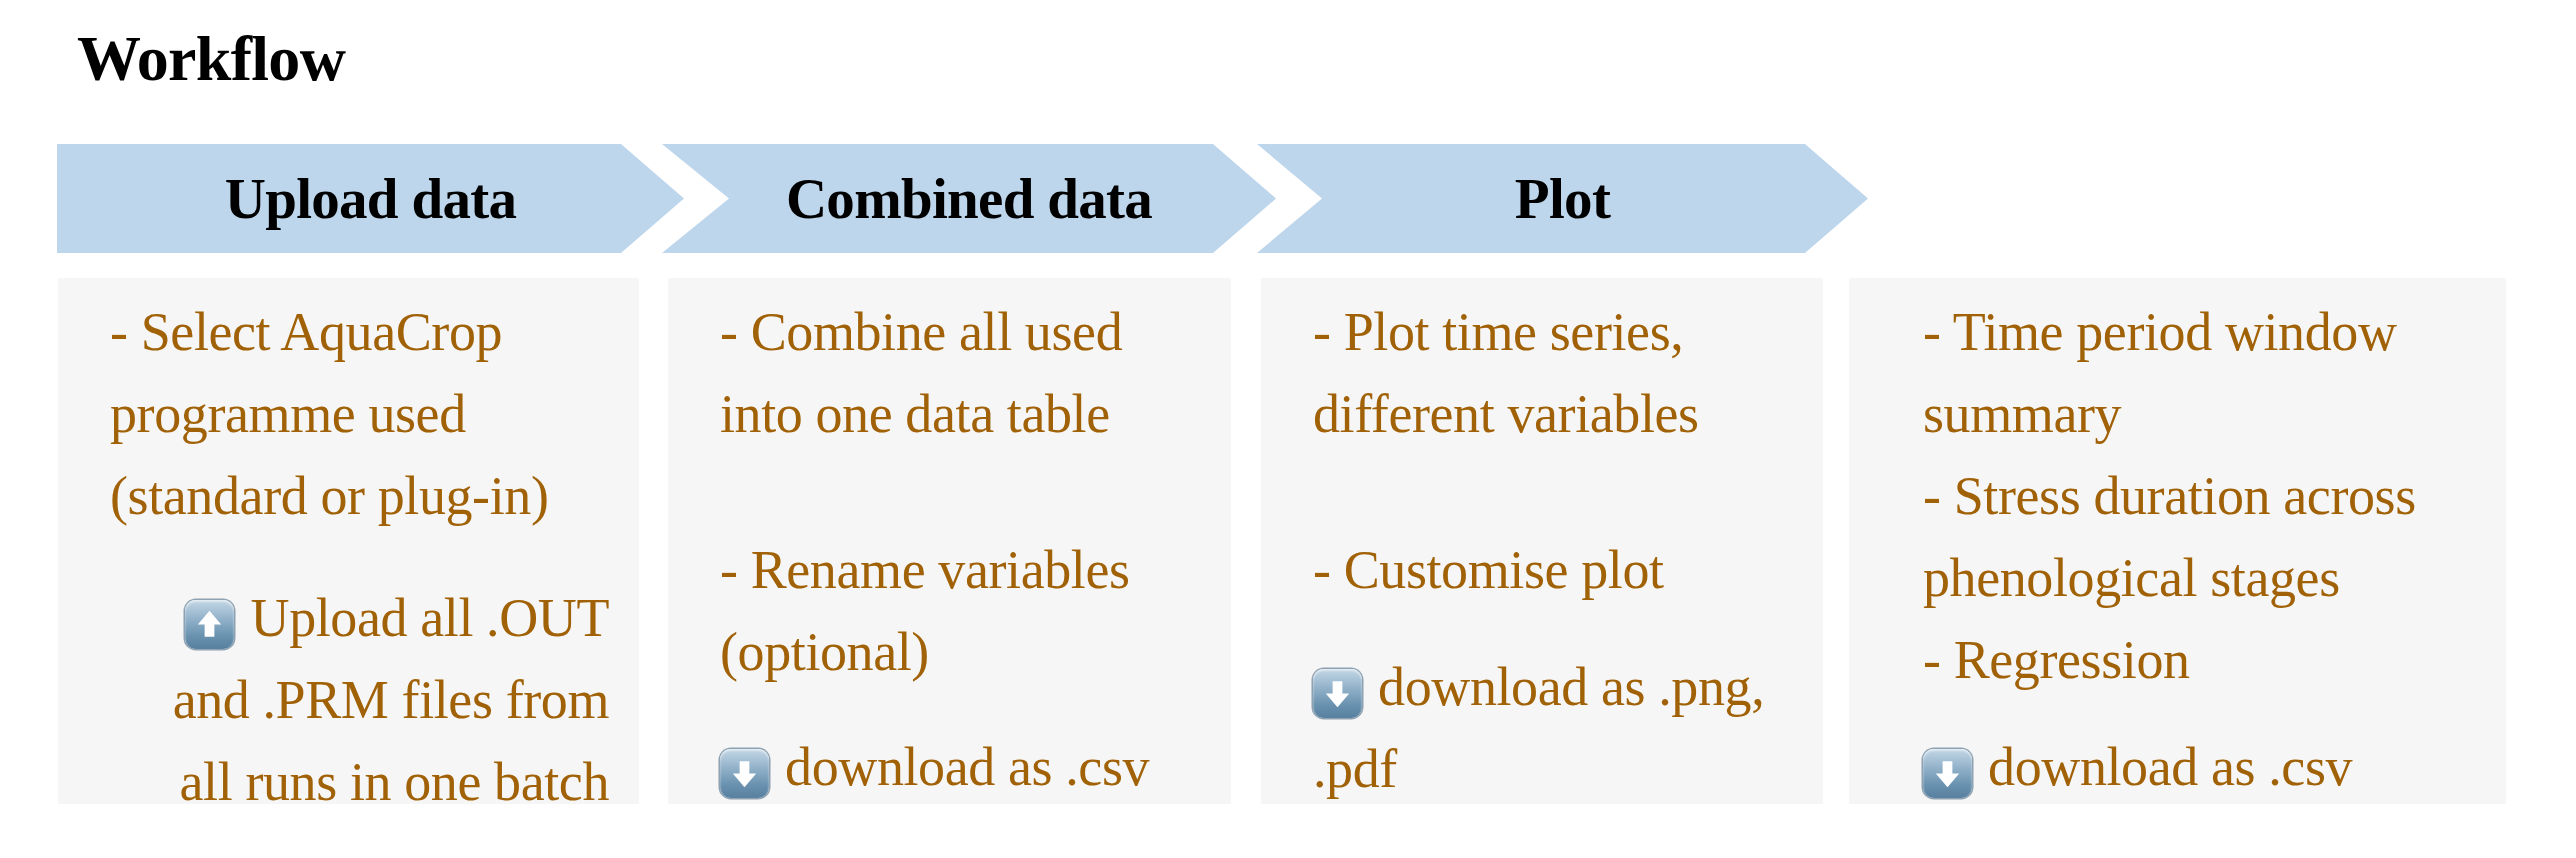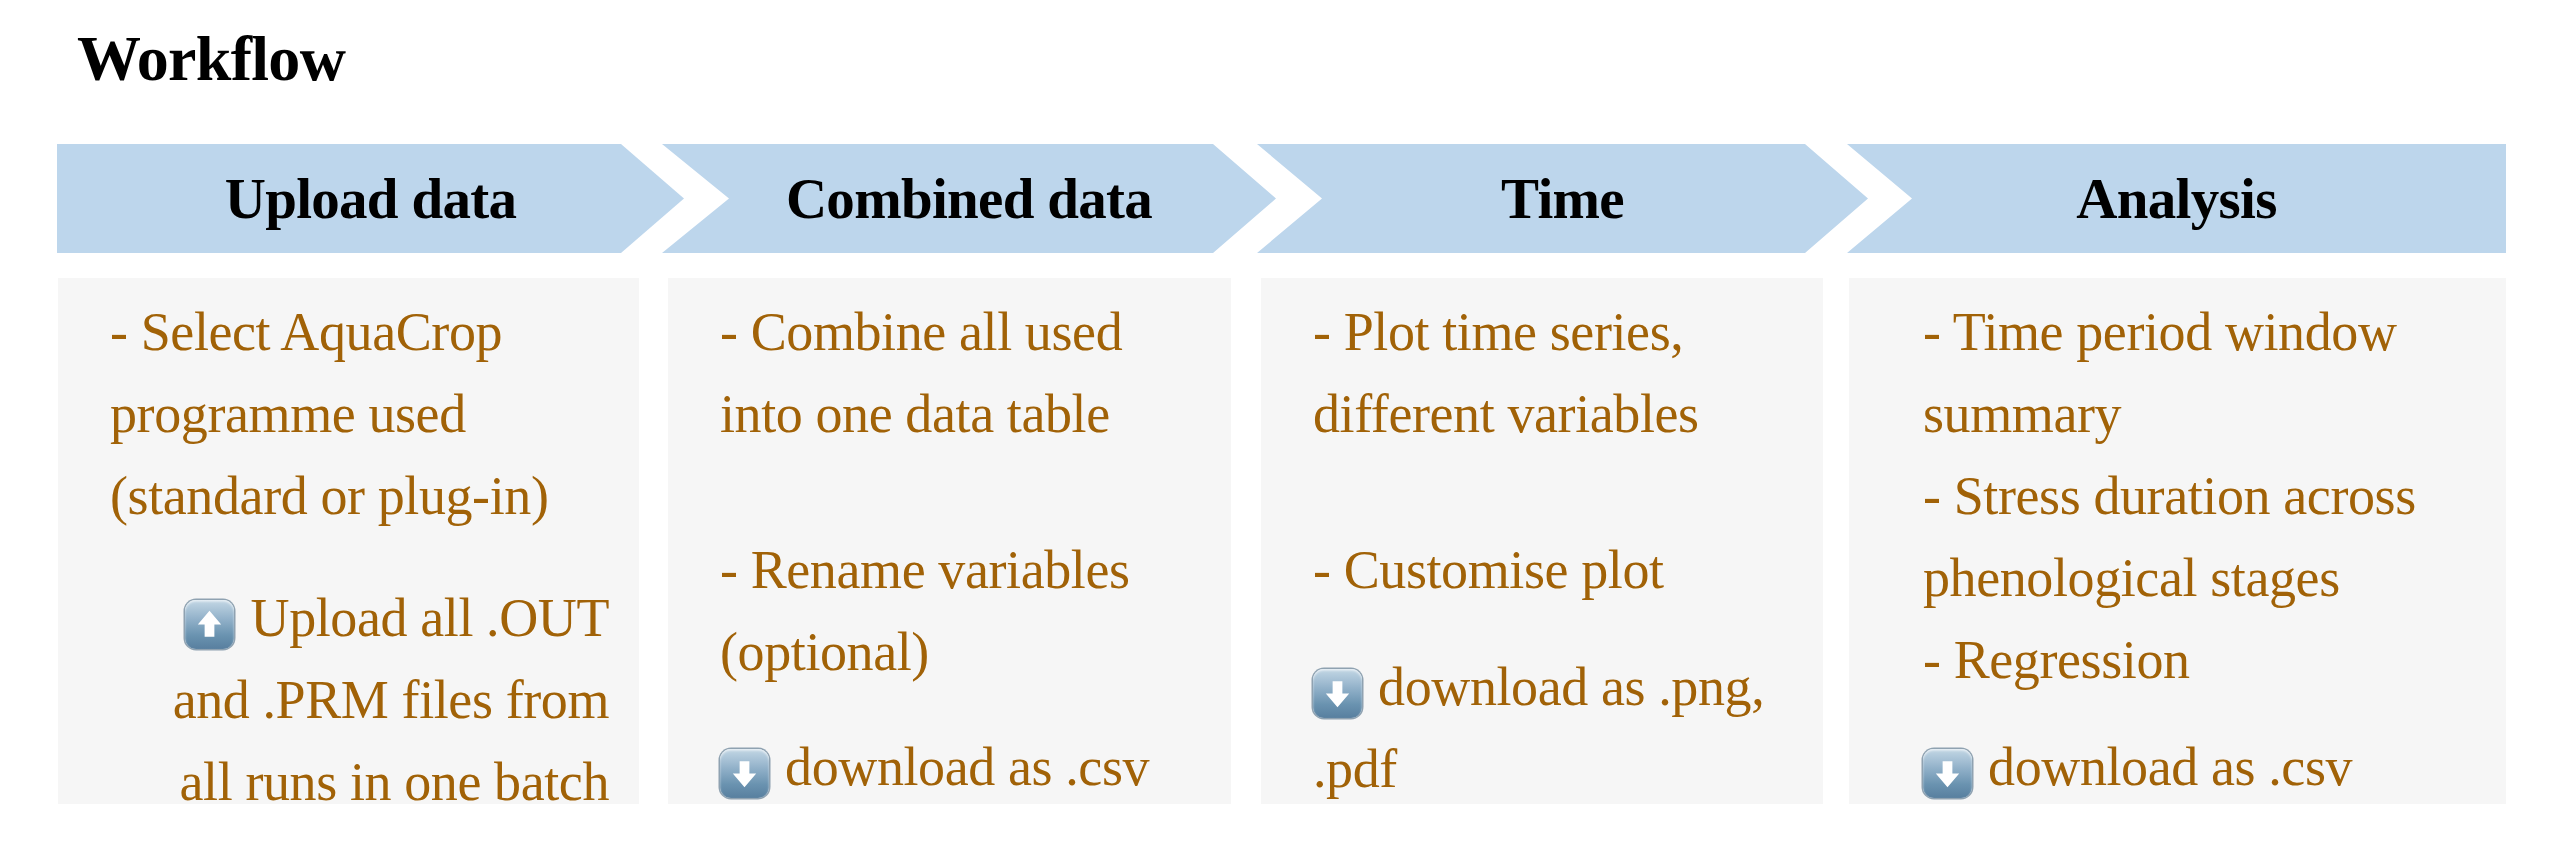--- a/index.html
+++ b/index.html
@@ -73,24 +73,21 @@
 
   <div class="title">Workflow</div>
 
   <div class="seg seg2">
     <span class="seg-label">Combined data</span>
   </div>
   <div class="seg seg1">
     <span class="seg-label">Upload data</span>
   </div>
   <div class="seg seg3">
-    <span class="seg-label">Time</span>
-  </div>
-  <div class="seg seg4">
-    <span class="seg-label">Analysis</span>
+    <span class="seg-label">Plot</span>
   </div>
 
   <div class="box box1">
     <p class="p1">
       <span class="ptext">- Select AquaCrop
 programme used
 (standard or plug-in)</span>
     </p>
     <p class="p2">
       <span class="arrow-btn">

